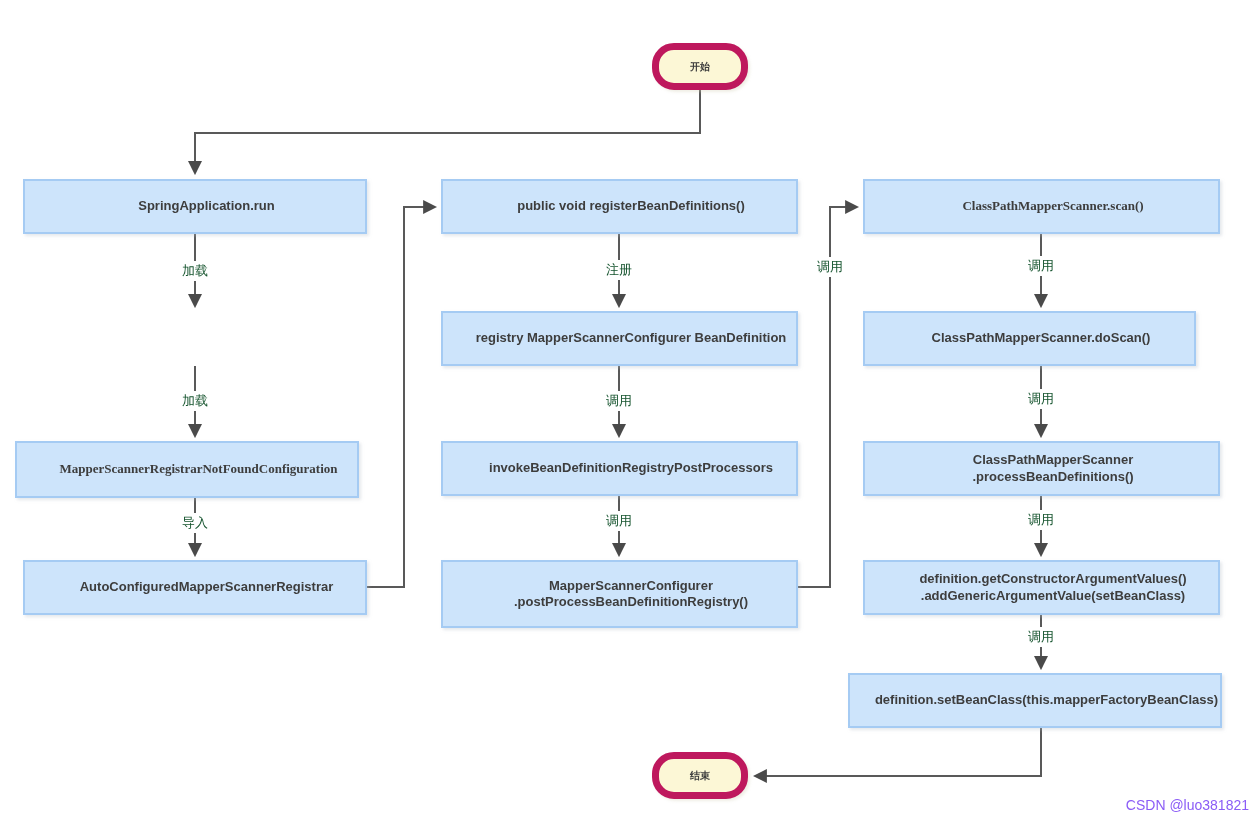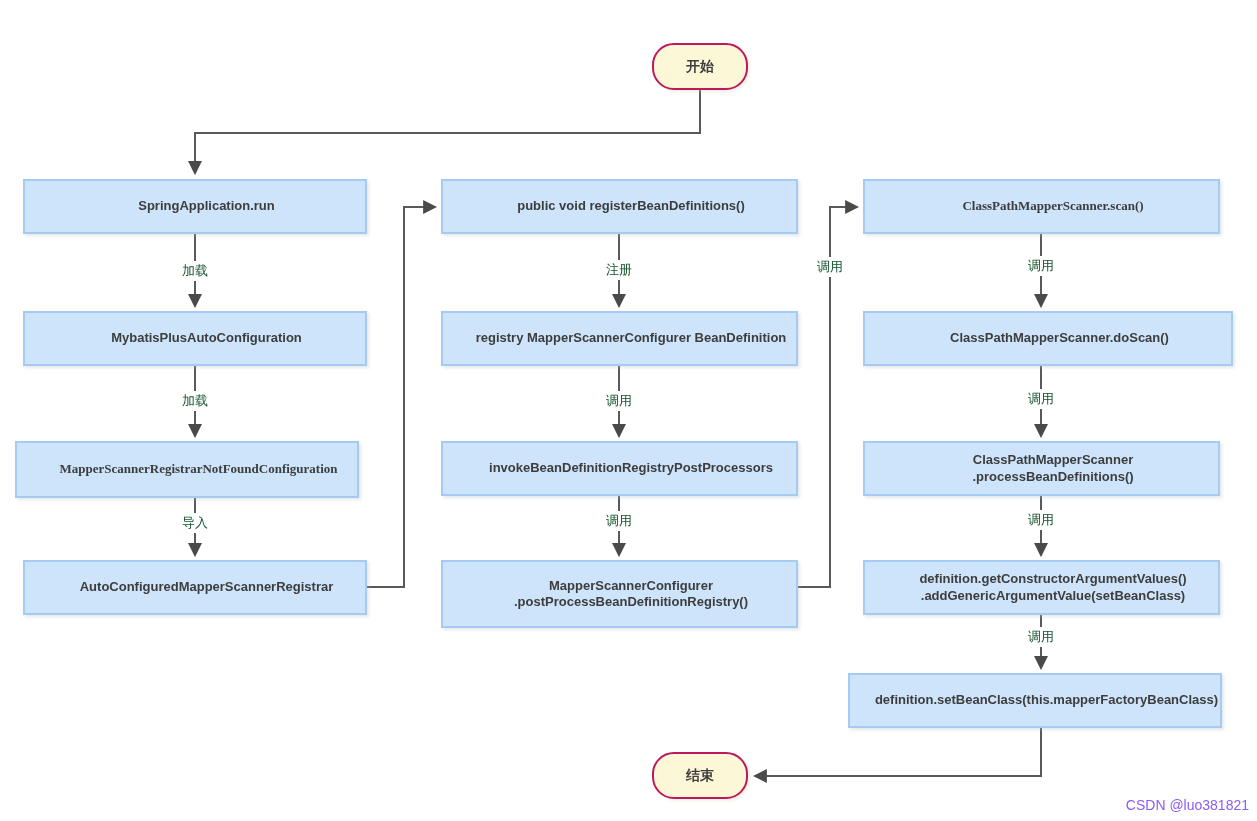--- a/index.html
+++ b/index.html
@@ -11,22 +11,22 @@
   .node{
     position:absolute;display:flex;align-items:center;justify-content:center;
     background:#cde4fb;border:2px solid #a5cbf3;box-sizing:border-box;
     font-size:13px;font-weight:bold;color:#3d3d3d;text-align:center;
     white-space:pre-line;line-height:1.25;
     box-shadow:2px 2px 3px rgba(180,190,200,0.35);
     padding-left:23px;
   }
   .terminal{
     position:absolute;display:flex;align-items:center;justify-content:center;
-    background:#fcf7d6;border:2px solid #be185d;border-radius:22px;box-sizing:border-box;
-    font-size:14px;font-weight:bold;color:#3d3d3d;
+    background:#fcf7d6;border:7px solid #be185d;border-radius:22px;box-sizing:border-box;
+    font-size:10px;font-weight:bold;color:#3d3d3d;
     box-shadow:2px 2px 3px rgba(210,205,180,0.35);
   }
   .edge-label{
     position:absolute;transform:translate(-50%,-50%);
     background:#ffffff;padding:1px 3px;
     font-size:13px;color:#14532d;white-space:nowrap;
   }
   .watermark{
     position:absolute;right:8px;bottom:8px;
     font-size:14px;color:#8b5cf6;
@@ -65,32 +65,31 @@
       <line x1="1041" y1="615" x2="1041" y2="668" marker-end="url(#arrow)"></line>
 
       <polyline points="1041,728 1041,776 755,776" marker-end="url(#arrow)"></polyline>
     </g>
   </svg>
 
   <div class="terminal" style="left:652px;top:43px;width:96px;height:47px;">开始</div>
   <div class="terminal" style="left:652px;top:752px;width:96px;height:47px;">结束</div>
 
   <div class="node" style="left:23px;top:179px;width:344px;height:55px;">SpringApplication.run</div>
-  <div class="node" style="left:23px;top:311px;width:344px;height:55px;">MybatisPlusAutoConfiguration</div>
   <div class="node" style="left:15px;top:441px;width:344px;height:57px;font-family:Liberation Serif, serif;">MapperScannerRegistrarNotFoundConfiguration</div>
   <div class="node" style="left:23px;top:560px;width:344px;height:55px;">AutoConfiguredMapperScannerRegistrar</div>
 
   <div class="node" style="left:441px;top:179px;width:357px;height:55px;">public void registerBeanDefinitions()</div>
   <div class="node" style="left:441px;top:311px;width:357px;height:55px;">registry MapperScannerConfigurer BeanDefinition</div>
   <div class="node" style="left:441px;top:441px;width:357px;height:55px;">invokeBeanDefinitionRegistryPostProcessors</div>
   <div class="node" style="left:441px;top:560px;width:357px;height:68px;">MapperScannerConfigurer
 .postProcessBeanDefinitionRegistry()</div>
 
   <div class="node" style="left:863px;top:179px;width:357px;height:55px;font-family:Liberation Serif, serif;">ClassPathMapperScanner.scan()</div>
-  <div class="node" style="left:863px;top:311px;width:370px;height:55px;">ClassPathMapperScanner.doScan()</div>
+  <div class="node" style="left:863px;top:311px;width:333px;height:55px;">ClassPathMapperScanner.doScan()</div>
   <div class="node" style="left:863px;top:441px;width:357px;height:55px;text-align:center;">ClassPathMapperScanner
 .processBeanDefinitions()</div>
   <div class="node" style="left:863px;top:560px;width:357px;height:55px;">definition.getConstructorArgumentValues()
 .addGenericArgumentValue(setBeanClass)</div>
   <div class="node" style="left:848px;top:673px;width:374px;height:55px;">definition.setBeanClass(this.mapperFactoryBeanClass)</div>
 
   <div class="edge-label" style="left:195px;top:271px;">加载</div>
   <div class="edge-label" style="left:195px;top:401px;">加载</div>
   <div class="edge-label" style="left:195px;top:523px;">导入</div>
   <div class="edge-label" style="left:619px;top:270px;">注册</div>

